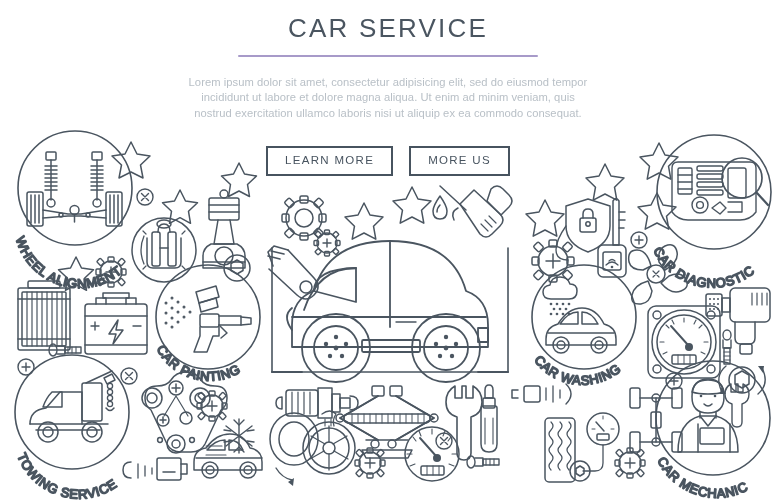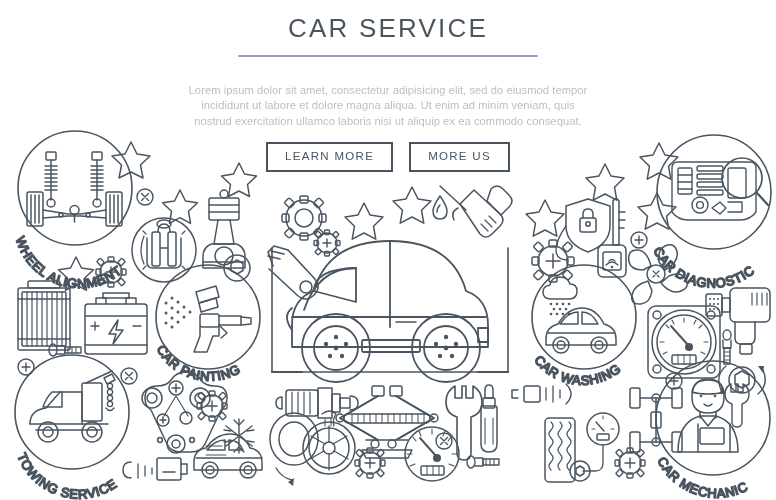--- a/index.html
+++ b/index.html
@@ -12,28 +12,28 @@
   
   .header{position:absolute;left:0;top:0;width:776px;text-align:center;z-index:20;}
   .page-title{
     font-size:26px;letter-spacing:2.2px;color:#4a5560;font-weight:400;
     margin:14px 0 0 0;line-height:1.1;
   }
   .title-rule{
     width:300px;height:2px;background:#a79ac9;margin:12px auto 0 auto;border-radius:1px;
   }
   .lede{
-    margin:26px auto 0 auto;width:400px;font-size:11.2px;line-height:15.6px;
+    margin:18px auto 0 auto;width:400px;font-size:11.2px;line-height:15.6px;
     color:#b9c0c7;letter-spacing:.05px;
   }
   .btn-row{margin-top:13px;display:flex;justify-content:center;gap:16px;}
   .btn{
     border:2px solid #47535f;color:#47535f;background:transparent;
     font-size:11.5px;letter-spacing:1.3px;padding:7px 17px;line-height:1;
-    font-family:"Liberation Sans",sans-serif;cursor:pointer;
+    font-family:"Liberation Sans",sans-serif;cursor:pointer;margin-top:12px;
   }
 
   
   .art{position:absolute;left:0;top:0;width:776px;height:500px;z-index:1;}
 
   
   .badge-label{font-size:13px;letter-spacing:.6px;fill:#4a5560;font-family:"Liberation Sans",sans-serif;}
 </style>
 </head>
 <body>

